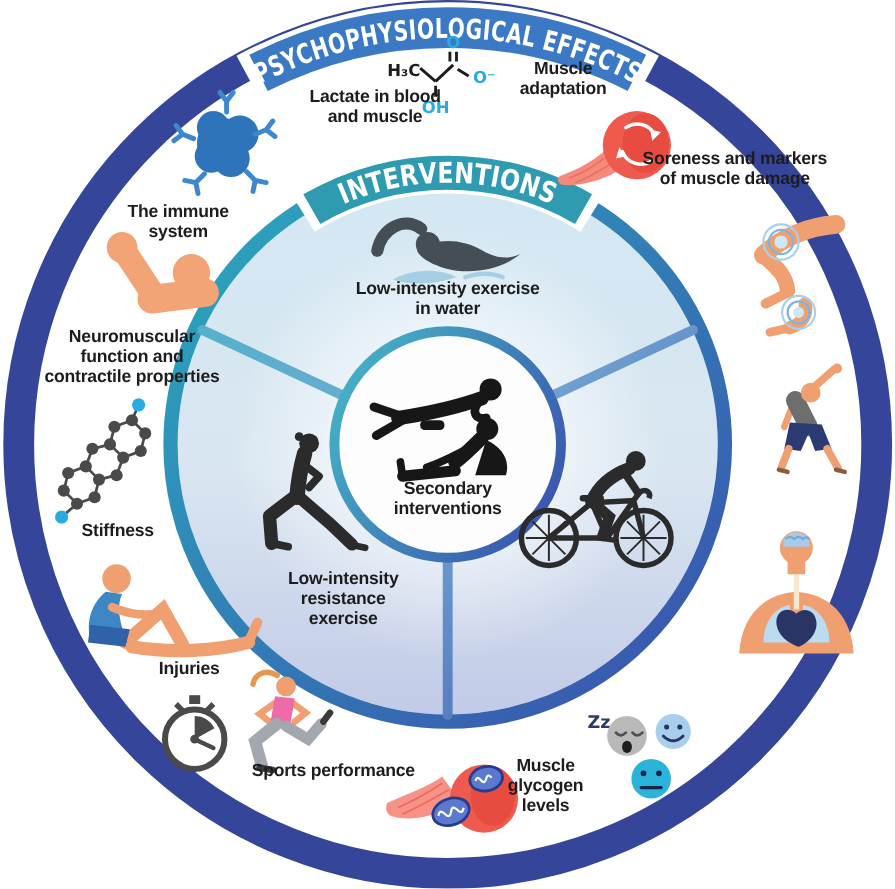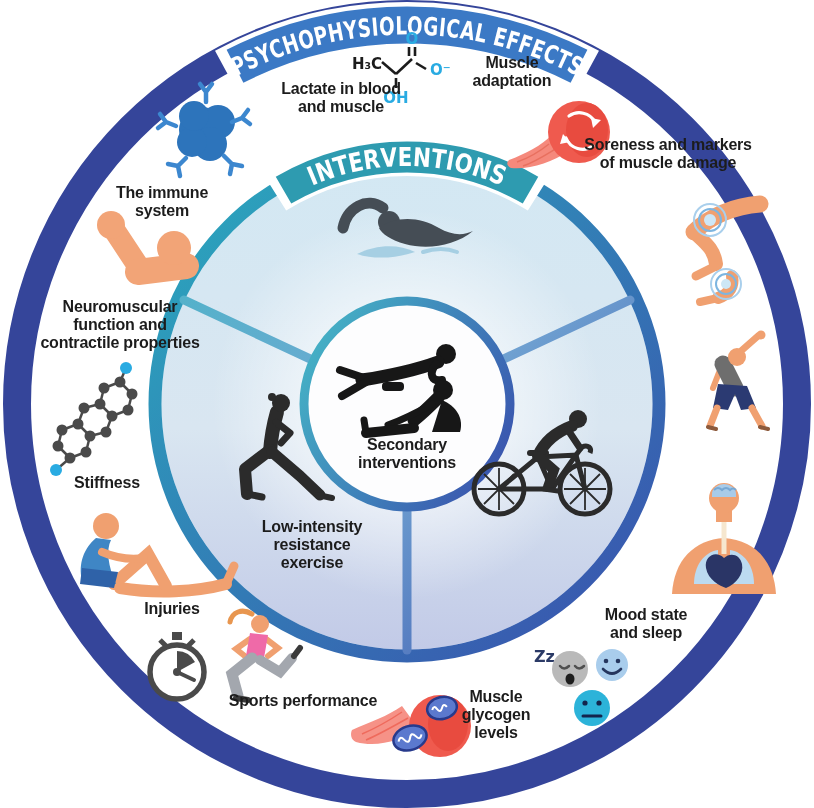--- a/index.html
+++ b/index.html
@@ -296,27 +296,27 @@
     </g>
     <g stroke="#3c87cf" stroke-width="4.5" fill="none" stroke-linecap="round">
       <path d="M60 28 L60 18 M60 18 L54 10 M60 18 L66 10"></path>
       <path d="M86 48 L96 44 M96 44 L104 50 M96 44 L102 36"></path>
       <path d="M78 82 L86 90 M86 90 L84 100 M86 90 L96 92"></path>
       <path d="M30 52 L20 48 M20 48 L12 54 M20 48 L14 40"></path>
       <path d="M40 84 L32 92 M32 92 L22 90 M32 92 L34 102"></path>
     </g>
   </svg>
 
+  <div class="label" style="left:322px;top:254px;width:170px">Low-intensity exercise in water</div>
   <div class="label" style="left:252px;top:518px;width:120px">Low-intensity resistance exercise</div>
   <div class="label" style="left:342px;top:436px;width:130px">Secondary interventions</div>
 
   <div class="label" style="left:281px;top:80px;width:120px">Lactate in blood and muscle</div>
   <div class="label" style="left:452px;top:54px;width:120px">Muscle adaptation</div>
   <div class="label" style="left:583px;top:136px;width:170px">Soreness and markers of muscle damage</div>
-  <div class="label" style="left:591px;top:606px;width:110px">Mood state and sleep</div>
   <div class="label" style="left:441px;top:688px;width:110px">Muscle glycogen levels</div>
   <div class="label" style="left:228px;top:692px;width:150px">Sports performance</div>
   <div class="label" style="left:112px;top:600px;width:120px">Injuries</div>
   <div class="label" style="left:52px;top:474px;width:110px">Stiffness</div>
   <div class="label" style="left:40px;top:298px;width:160px">Neuromuscular function and contractile properties</div>
   <div class="label" style="left:102px;top:184px;width:120px">The immune system</div>
 
 </div>
 
 </body></html>

